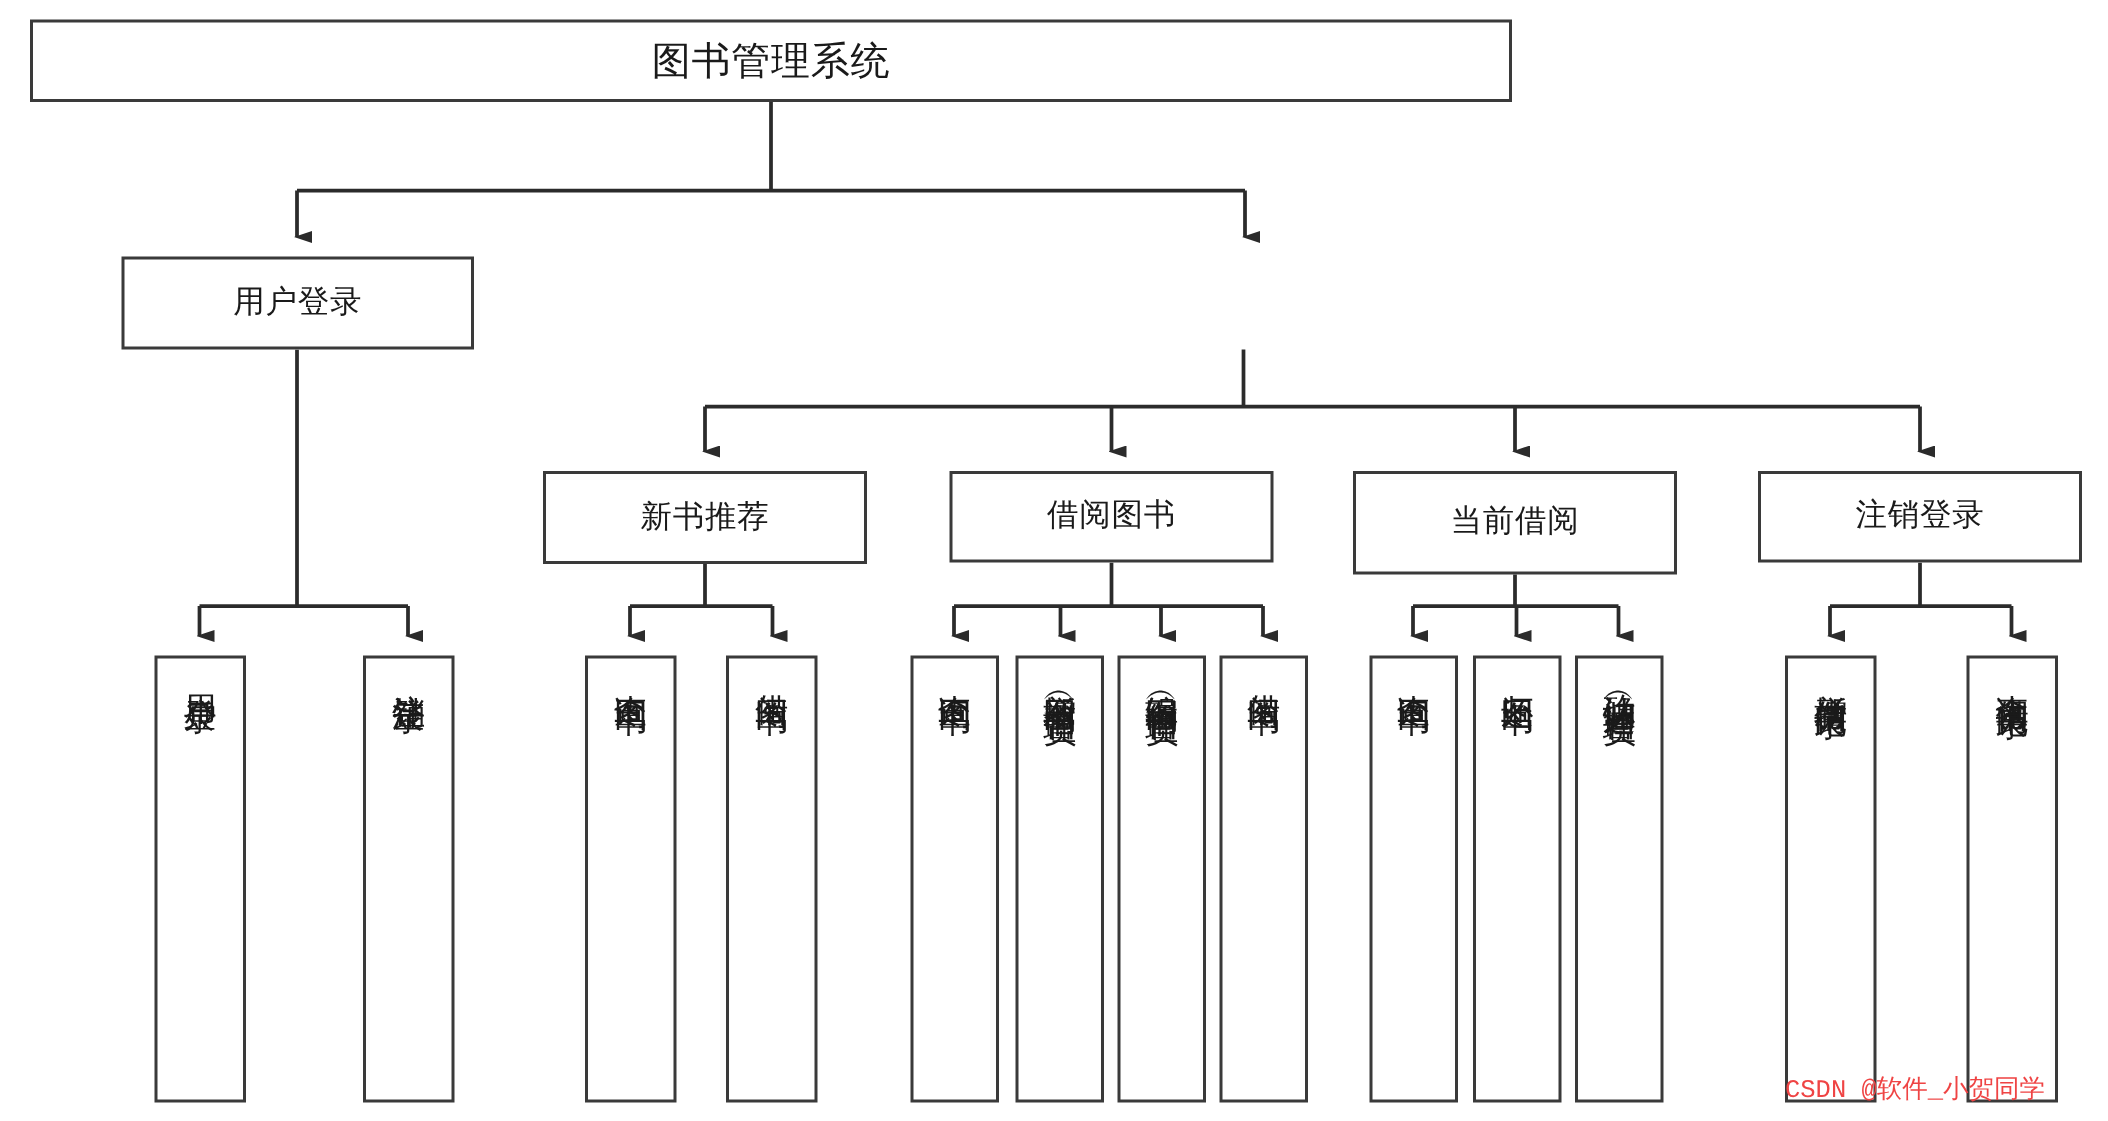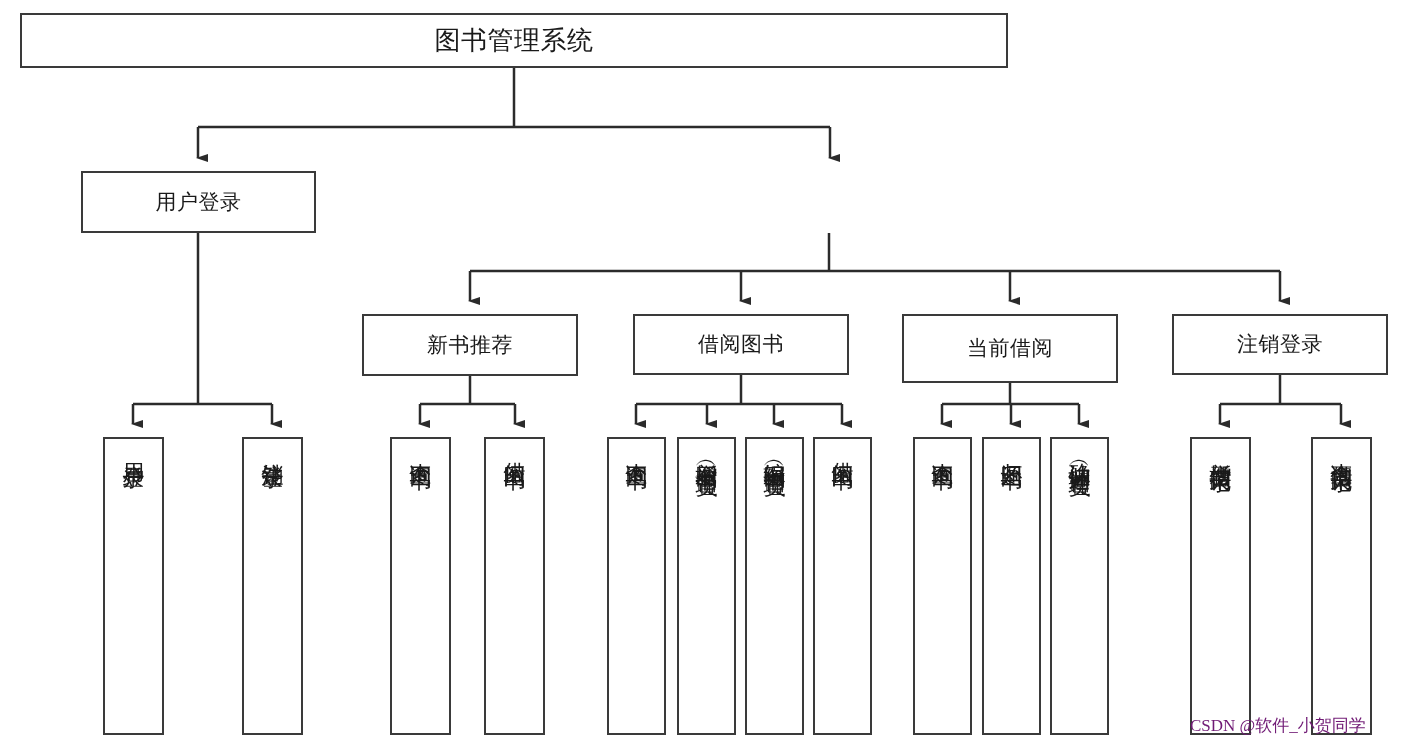--- a/index.html
+++ b/index.html
@@ -56,24 +56,24 @@
     font-size: 22px;
     letter-spacing: 2px;
     line-height: 1.0;
   }
   .node.root .label { font-size: 26px; }
   .watermark {
     position: absolute;
     left: 1190px;
     top: 714px;
     font-size: 17px;
-    color: #701a75;
+    color: #ef4444;
     white-space: nowrap;
     z-index: 5;
-    font-family: Liberation Serif, serif;
+    font-family: Liberation Mono, monospace;
   }
 </style>
 </head>
 <body>
 
 <div id="diagram-root">
 
   <svg class="edges" viewBox="0 0 1405 747">
     <defs>
       <marker id="arrowhead" markerWidth="10" markerHeight="12" refX="4" refY="10" orient="auto" markerUnits="userSpaceOnUse">

